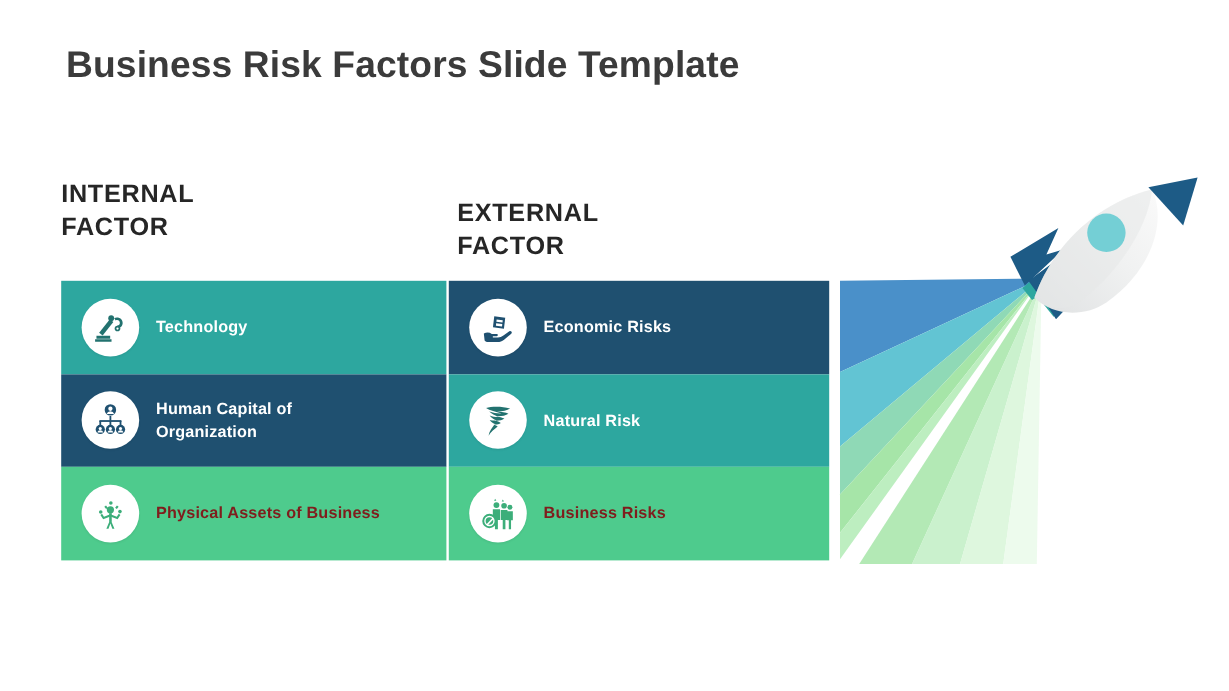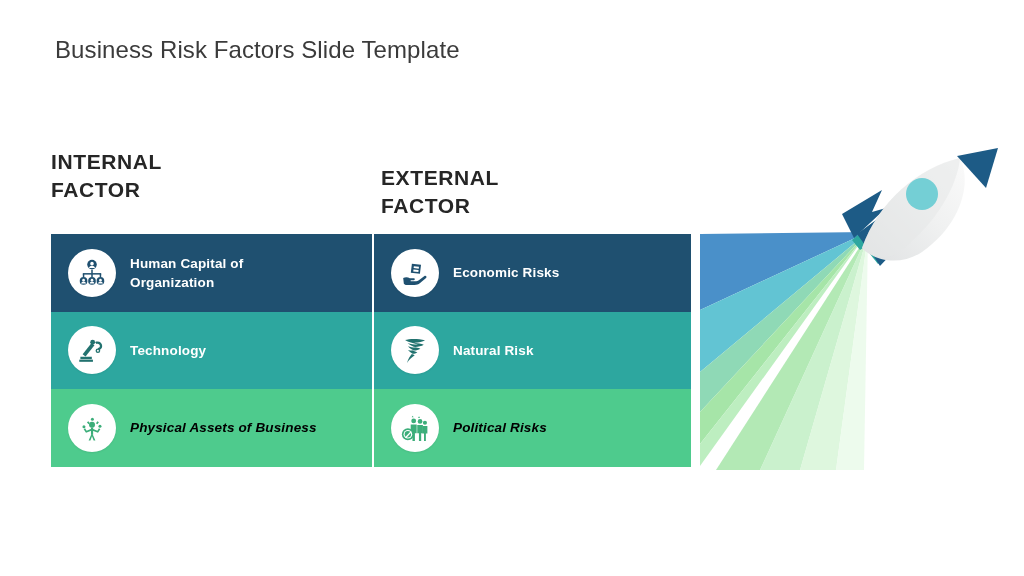--- a/index.html
+++ b/index.html
@@ -20,22 +20,22 @@
     position: absolute;
     inset: 0;
     background: #ffffff;
   }
 
   
   #slide-title {
     position: absolute;
     left: 55px;
     top: 36px;
-    font-size: 24px;
-    font-weight: 400;
+    font-size: 31px;
+    font-weight: 700;
     color: #3b3b3b;
     letter-spacing: 0.1px;
     white-space: nowrap;
   }
 
   
   .col-header {
     position: absolute;
     top: 148px;
     width: 320px;
@@ -86,21 +86,21 @@
 
   .row-label {
     font-size: 13.5px;
     font-weight: bold;
     line-height: 1.42;
     letter-spacing: 0.15px;
     margin-left: 14px;
     max-width: 200px;
   }
   .text-light .row-label { color: #ffffff; }
-  .text-dark  .row-label { color: #000000; font-style: italic; }
+  .text-dark  .row-label { color: #7f1d1d; }
 
   
   .icon-badge {
     width: 48px;
     height: 48px;
     border-radius: 50%;
     background: #ffffff;
     flex: 0 0 48px;
     display: flex;
     align-items: center;
@@ -144,20 +144,37 @@
     <span class="line">INTERNAL</span>
     <span class="line">FACTOR</span>
   </div>
 
   <div class="col-header" id="col-header-external">
     <span class="line">EXTERNAL</span>
     <span class="line">FACTOR</span>
   </div>
 
   <div class="factor-column" id="column-internal">
+
+    <div class="factor-row tone-teal text-light">
+      <span class="icon-badge">
+        <svg width="30" height="30" viewBox="0 0 32 32">
+          <g fill="#22726f">
+            <path d="M6 20.5 L15.5 8.5 L18.6 11 L9.1 23z"></path>
+            <path d="M3.6 23.2h12.2v2.6H3.6z"></path>
+            <path d="M2.4 26.3h14.6v2.3H2.4z"></path>
+            <circle cx="16.7" cy="7.6" r="2.6"></circle>
+            <path d="M19.3 7.4c3.9-1.5 7.6 0.6 7.6 4.4 0 2.6-2 4.6-4.6 4.6v-2.5c1.2 0 2.1-0.9 2.1-2.1 0-1.9-1.9-3-3.7-2.2z"></path>
+            <circle cx="22.3" cy="16.8" r="2.5"></circle>
+            <circle cx="22.3" cy="16.8" r="1" fill="#ffffff"></circle>
+          </g>
+        </svg>
+      </span>
+      <span class="row-label">Technology</span>
+    </div>
 
     <div class="factor-row tone-dark text-light">
       <span class="icon-badge">
         <svg width="30" height="30" viewBox="0 0 32 32">
           <g fill="#1f5070">
             <circle cx="16" cy="7" r="5.1"></circle>
             <circle cx="16" cy="6" r="1.9" fill="#ffffff"></circle>
             <path d="M12.6 10.6a3.6 3.6 0 0 1 6.8 0z" fill="#ffffff"></path>
             <rect x="15.2" y="12.4" width="1.6" height="4.2"></rect>
             <rect x="6.2" y="16.1" width="19.6" height="1.6"></rect>
@@ -172,37 +189,20 @@
             <path d="M13.3 27.2a2.8 2.8 0 0 1 5.4 0z" fill="#ffffff"></path>
             <circle cx="25" cy="24.4" r="4.1"></circle>
             <circle cx="25" cy="23.6" r="1.4" fill="#ffffff"></circle>
             <path d="M22.3 27.2a2.8 2.8 0 0 1 5.4 0z" fill="#ffffff"></path>
           </g>
         </svg>
       </span>
       <span class="row-label">Human Capital of Organization</span>
     </div>
 
-    <div class="factor-row tone-teal text-light">
-      <span class="icon-badge">
-        <svg width="30" height="30" viewBox="0 0 32 32">
-          <g fill="#22726f">
-            <path d="M6 20.5 L15.5 8.5 L18.6 11 L9.1 23z"></path>
-            <path d="M3.6 23.2h12.2v2.6H3.6z"></path>
-            <path d="M2.4 26.3h14.6v2.3H2.4z"></path>
-            <circle cx="16.7" cy="7.6" r="2.6"></circle>
-            <path d="M19.3 7.4c3.9-1.5 7.6 0.6 7.6 4.4 0 2.6-2 4.6-4.6 4.6v-2.5c1.2 0 2.1-0.9 2.1-2.1 0-1.9-1.9-3-3.7-2.2z"></path>
-            <circle cx="22.3" cy="16.8" r="2.5"></circle>
-            <circle cx="22.3" cy="16.8" r="1" fill="#ffffff"></circle>
-          </g>
-        </svg>
-      </span>
-      <span class="row-label">Technology</span>
-    </div>
-
     <div class="factor-row tone-green text-dark">
       <span class="icon-badge">
         <svg width="30" height="30" viewBox="0 0 32 32">
           <g fill="#3cae7a">
             <circle cx="16" cy="12.6" r="3.2"></circle>
             <rect x="14.9" y="15.6" width="2.3" height="7.6"></rect>
             <path d="M15.3 22.6 L12.4 29.4 L14.3 29.4 L16 24.8 L17.7 29.4 L19.6 29.4 L16.7 22.6z"></path>
             <path d="M15.9 16.6 L10.3 18.9 L8.6 16.2 L7.1 17.2 L9.6 21.1 L16 18.6z"></path>
             <path d="M16.1 16.6 L21.7 18.9 L23.4 16.2 L24.9 17.2 L22.4 21.1 L16 18.6z"></path>
             <circle cx="7.4" cy="14.6" r="1.6"></circle>
@@ -257,21 +257,21 @@
             <path d="M24 13.8 h5.2 v8 h-1.6 v8 h-2 v-8 h-1.6z"></path>
             <path d="M12.5 4.6 l1-1.8 1 1.8 z"></path>
             <path d="M19.3 5.2 l1-1.8 1 1.8 z"></path>
             <circle cx="8.4" cy="22.6" r="6.4"></circle>
             <circle cx="8.4" cy="22.6" r="4.6" fill="#ffffff"></circle>
             <circle cx="8.4" cy="22.6" r="3.4"></circle>
             <path d="M5.6 25.6 L11.2 19.6 L12.3 20.6 L6.7 26.6z" fill="#ffffff"></path>
           </g>
         </svg>
       </span>
-      <span class="row-label">Political Risks</span>
+      <span class="row-label">Business Risks</span>
     </div>
   </div>
 
   <svg id="rocket" viewBox="0 0 190 140" xmlns="http://www.w3.org/2000/svg">
     <defs>
       <linearGradient id="bodyGrad" x1="0" y1="1" x2="1" y2="0">
         <stop offset="0%" stop-color="#dfe1e2"></stop>
         <stop offset="55%" stop-color="#f0f1f1"></stop>
         <stop offset="100%" stop-color="#fafafa"></stop>
       </linearGradient>

